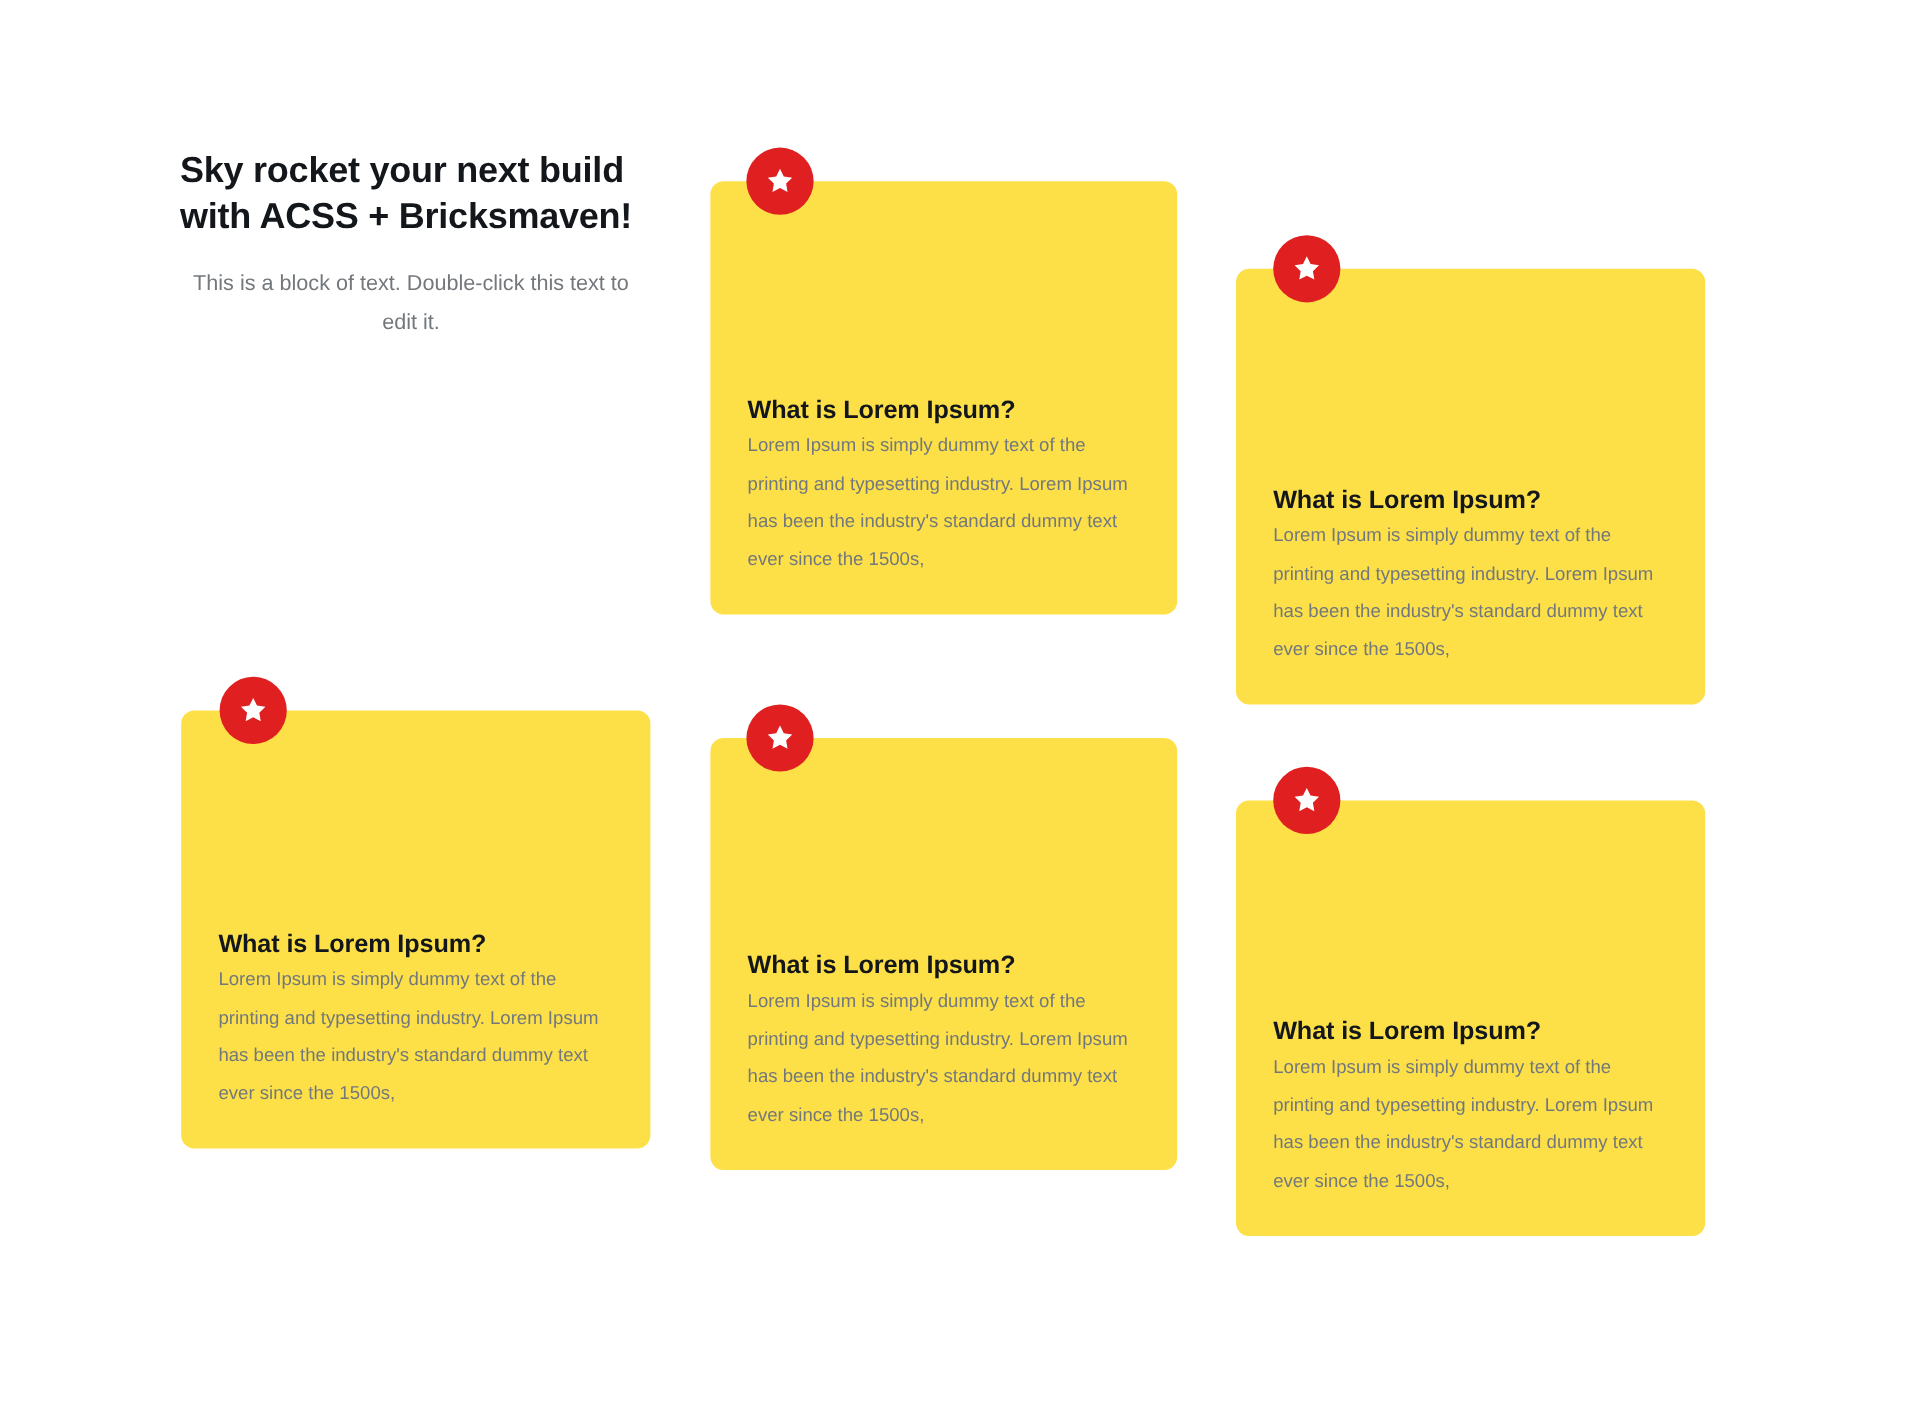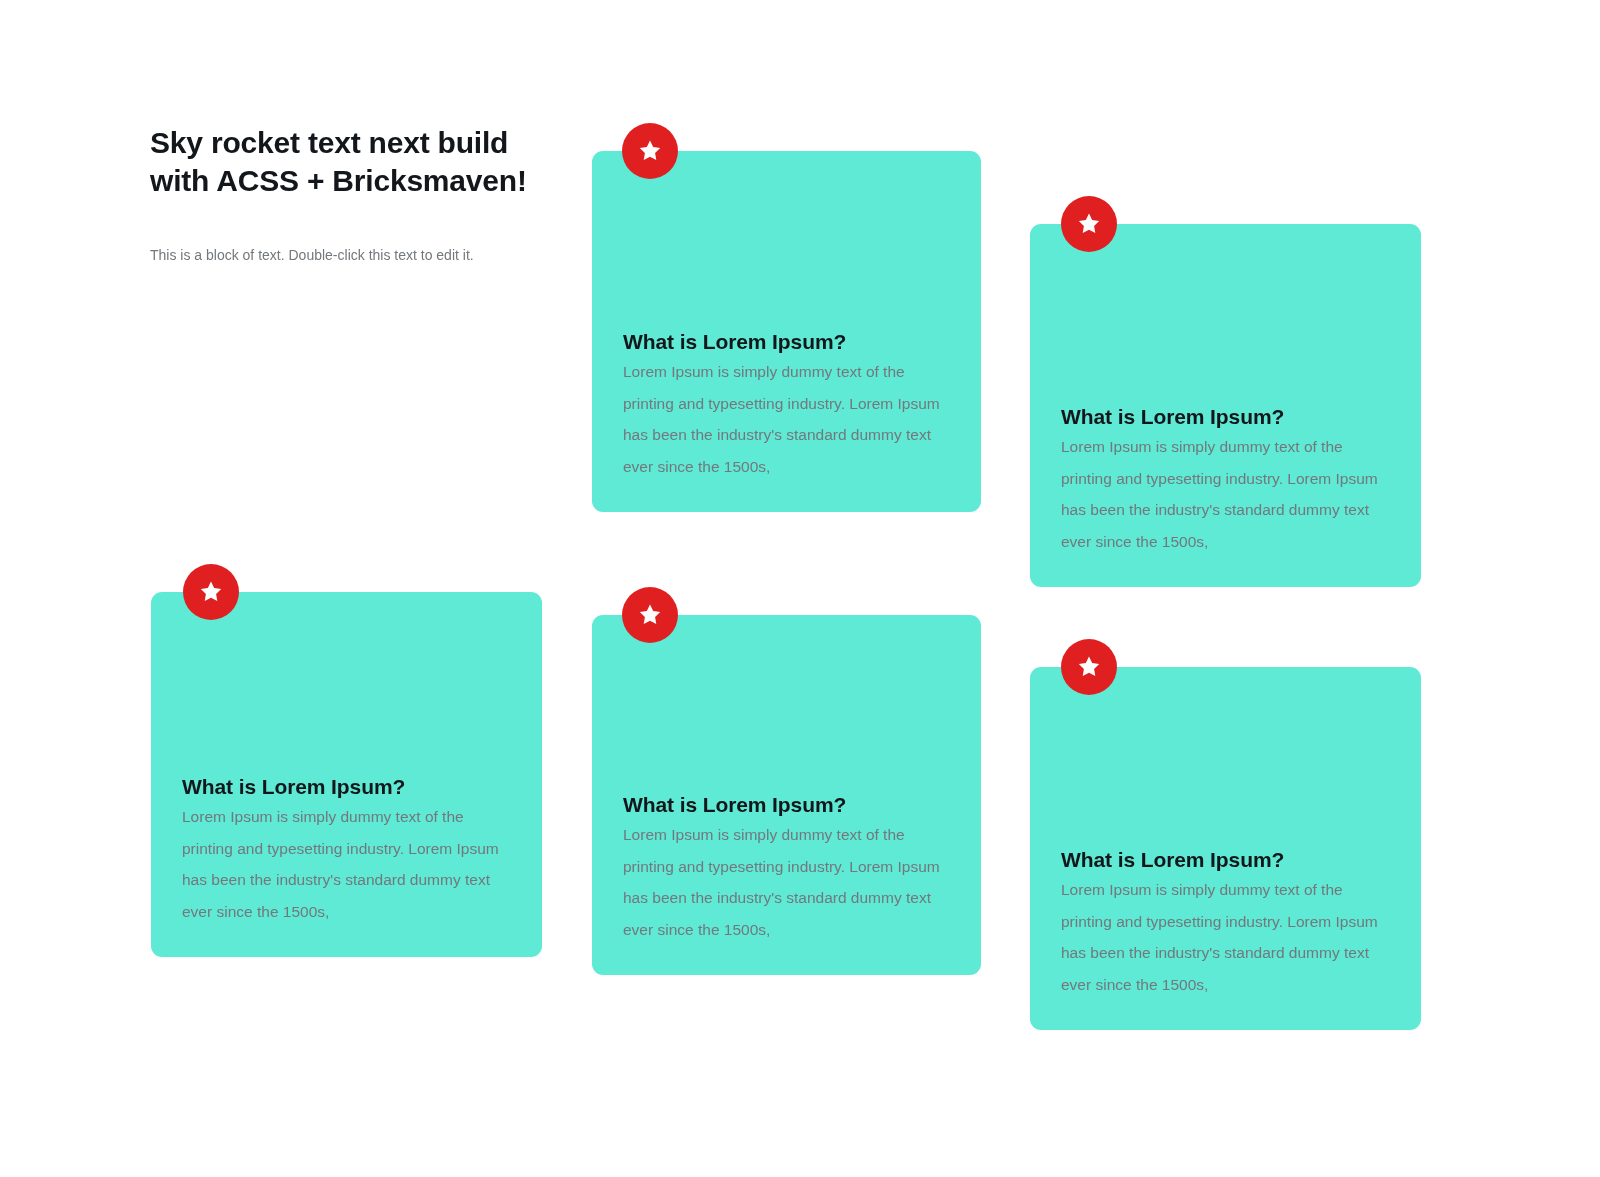--- a/index.html
+++ b/index.html
@@ -30,32 +30,33 @@
   .intro-title {
     font-size: 30px;
     line-height: 38px;
     font-weight: 700;
     color: #13161a;
     letter-spacing: -0.2px;
     white-space: pre-line;
   }
 
   .intro-text {
-    margin-top: 39px;
-    font-size: 14px;
+    margin-top: 20px;
+    font-size: 18px;
     line-height: 32px;
     color: #73787d;
     font-weight: 400;
     max-width: 385px;
+    text-align: center;
   }
 
   
   .card {
     position: absolute;
-    background: #5eead4;
+    background: #fde047;
     border-radius: 11px;
     padding: 0;
   }
 
   .card-inner {
     position: absolute;
     left: 31px;
     right: 31px;
     bottom: 30px;
   }
@@ -105,21 +106,21 @@
   
   #card-5      { left: 1030px; top: 667px;  width: 391px;  height: 363px; }
   #badge-5     { left: 1061px; top: 639px; }
 </style>
 </head>
 <body>
 
 <div class="page">
 
   <div class="intro">
-    <h1 class="intro-title">Sky rocket text next build with ACSS + Bricksmaven!</h1>
+    <h1 class="intro-title">Sky rocket your next build with ACSS + Bricksmaven!</h1>
     <p class="intro-text">This is a block of text. Double-click this text to edit it.</p>
   </div>
 
   <div class="badge" id="badge-1">
     <span>
       <svg width="26" height="26" viewBox="0 0 24 24" aria-hidden="true">
         <path fill="#ffffff" d="M12 2.4l2.9 5.9 6.5.95-4.7 4.6 1.1 6.45L12 17.25 6.2 20.3l1.1-6.45-4.7-4.6 6.5-.95z"></path>
       </svg>
     </span>
   </div>

